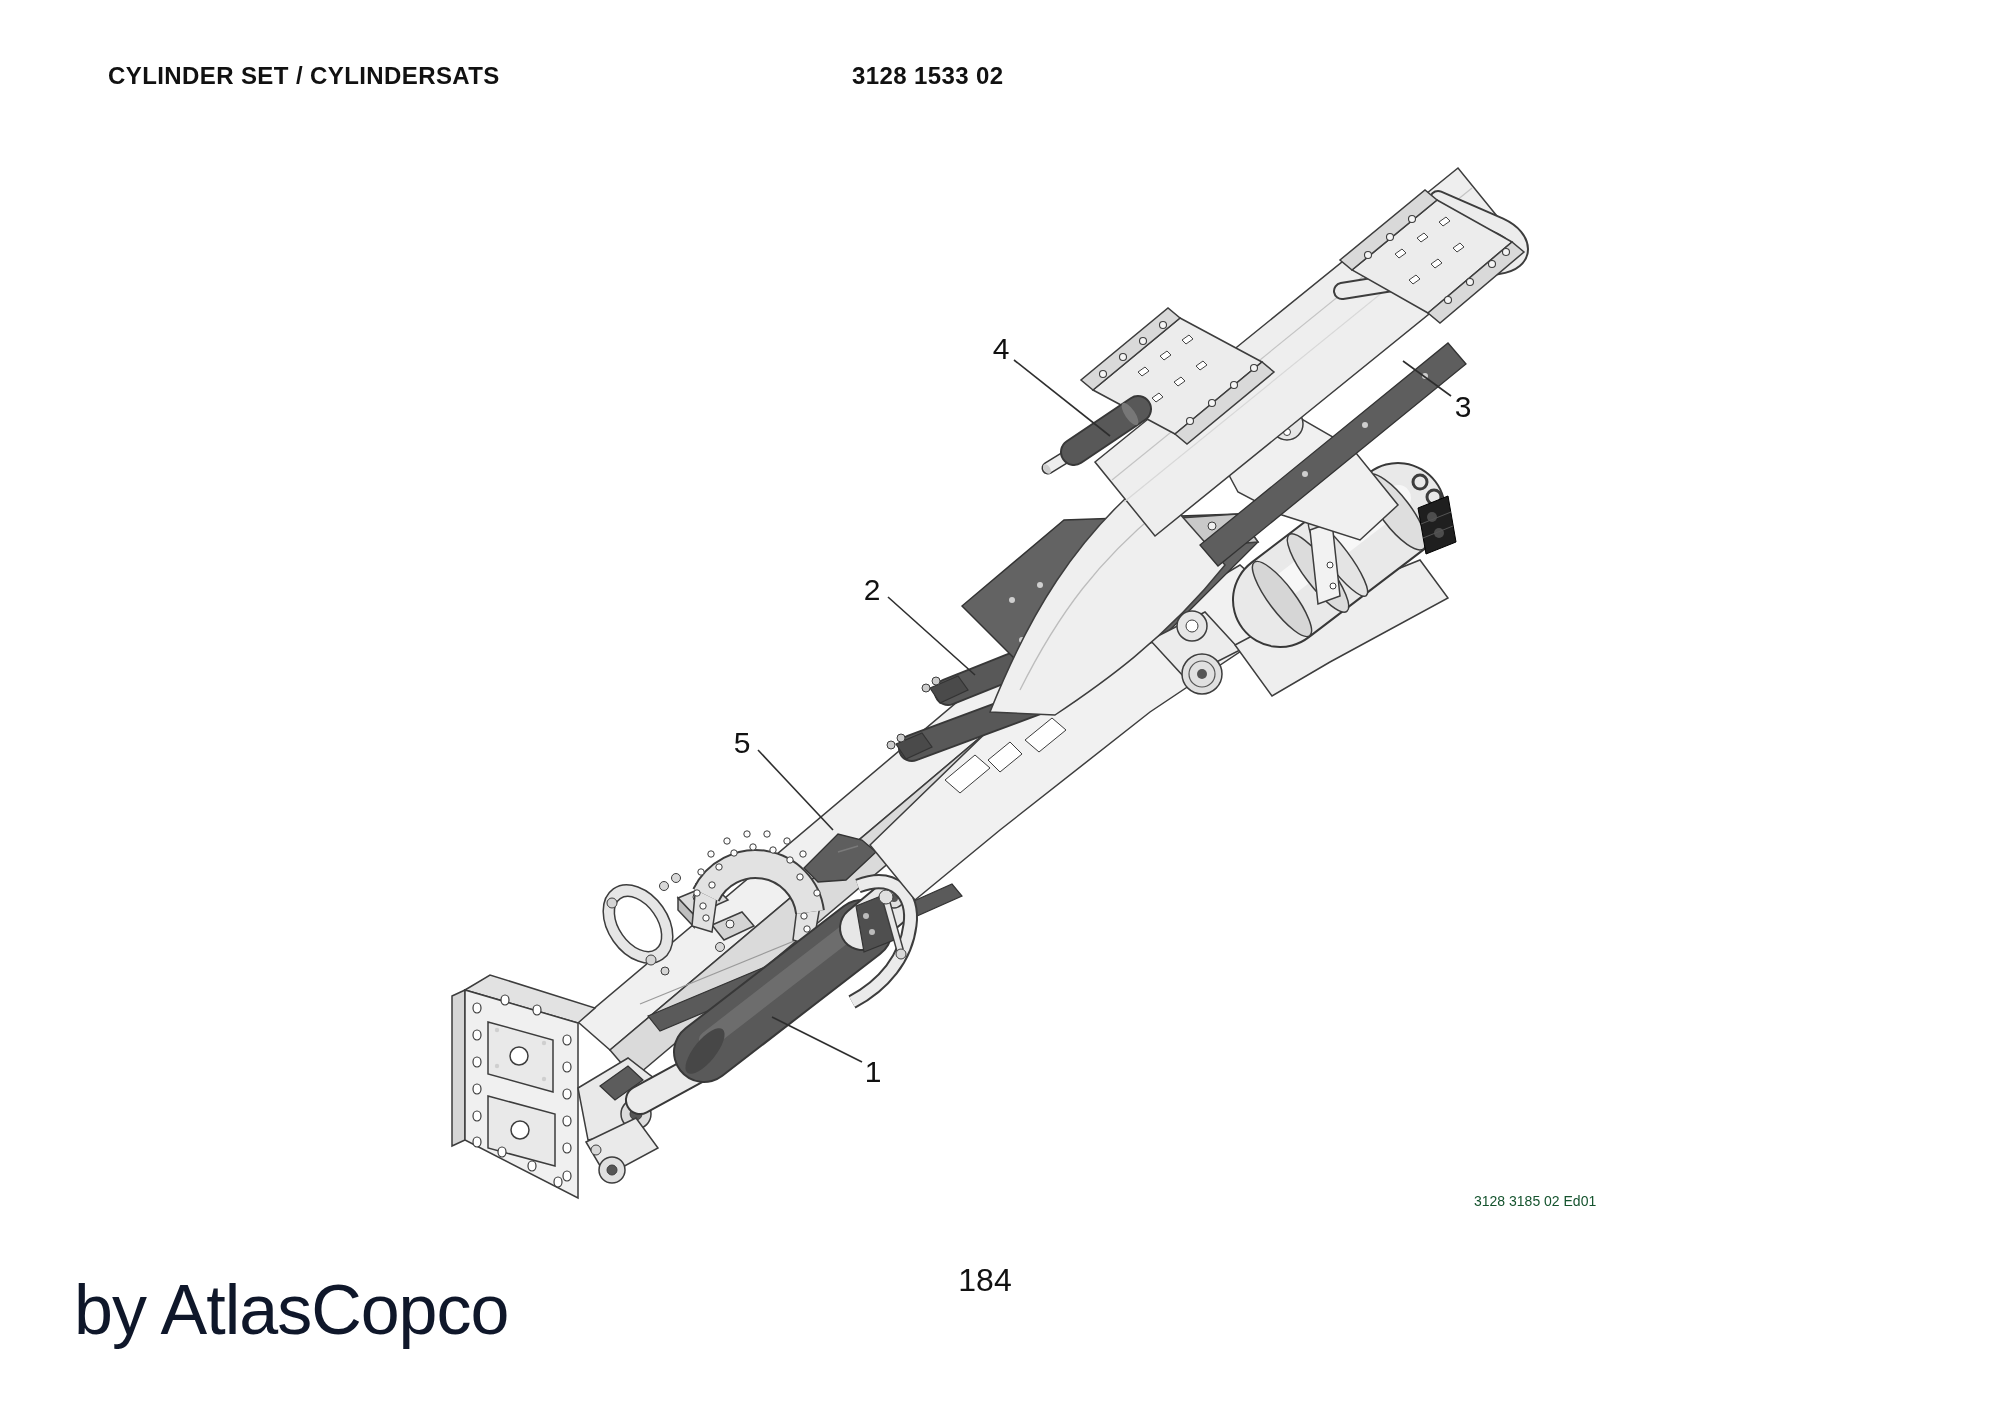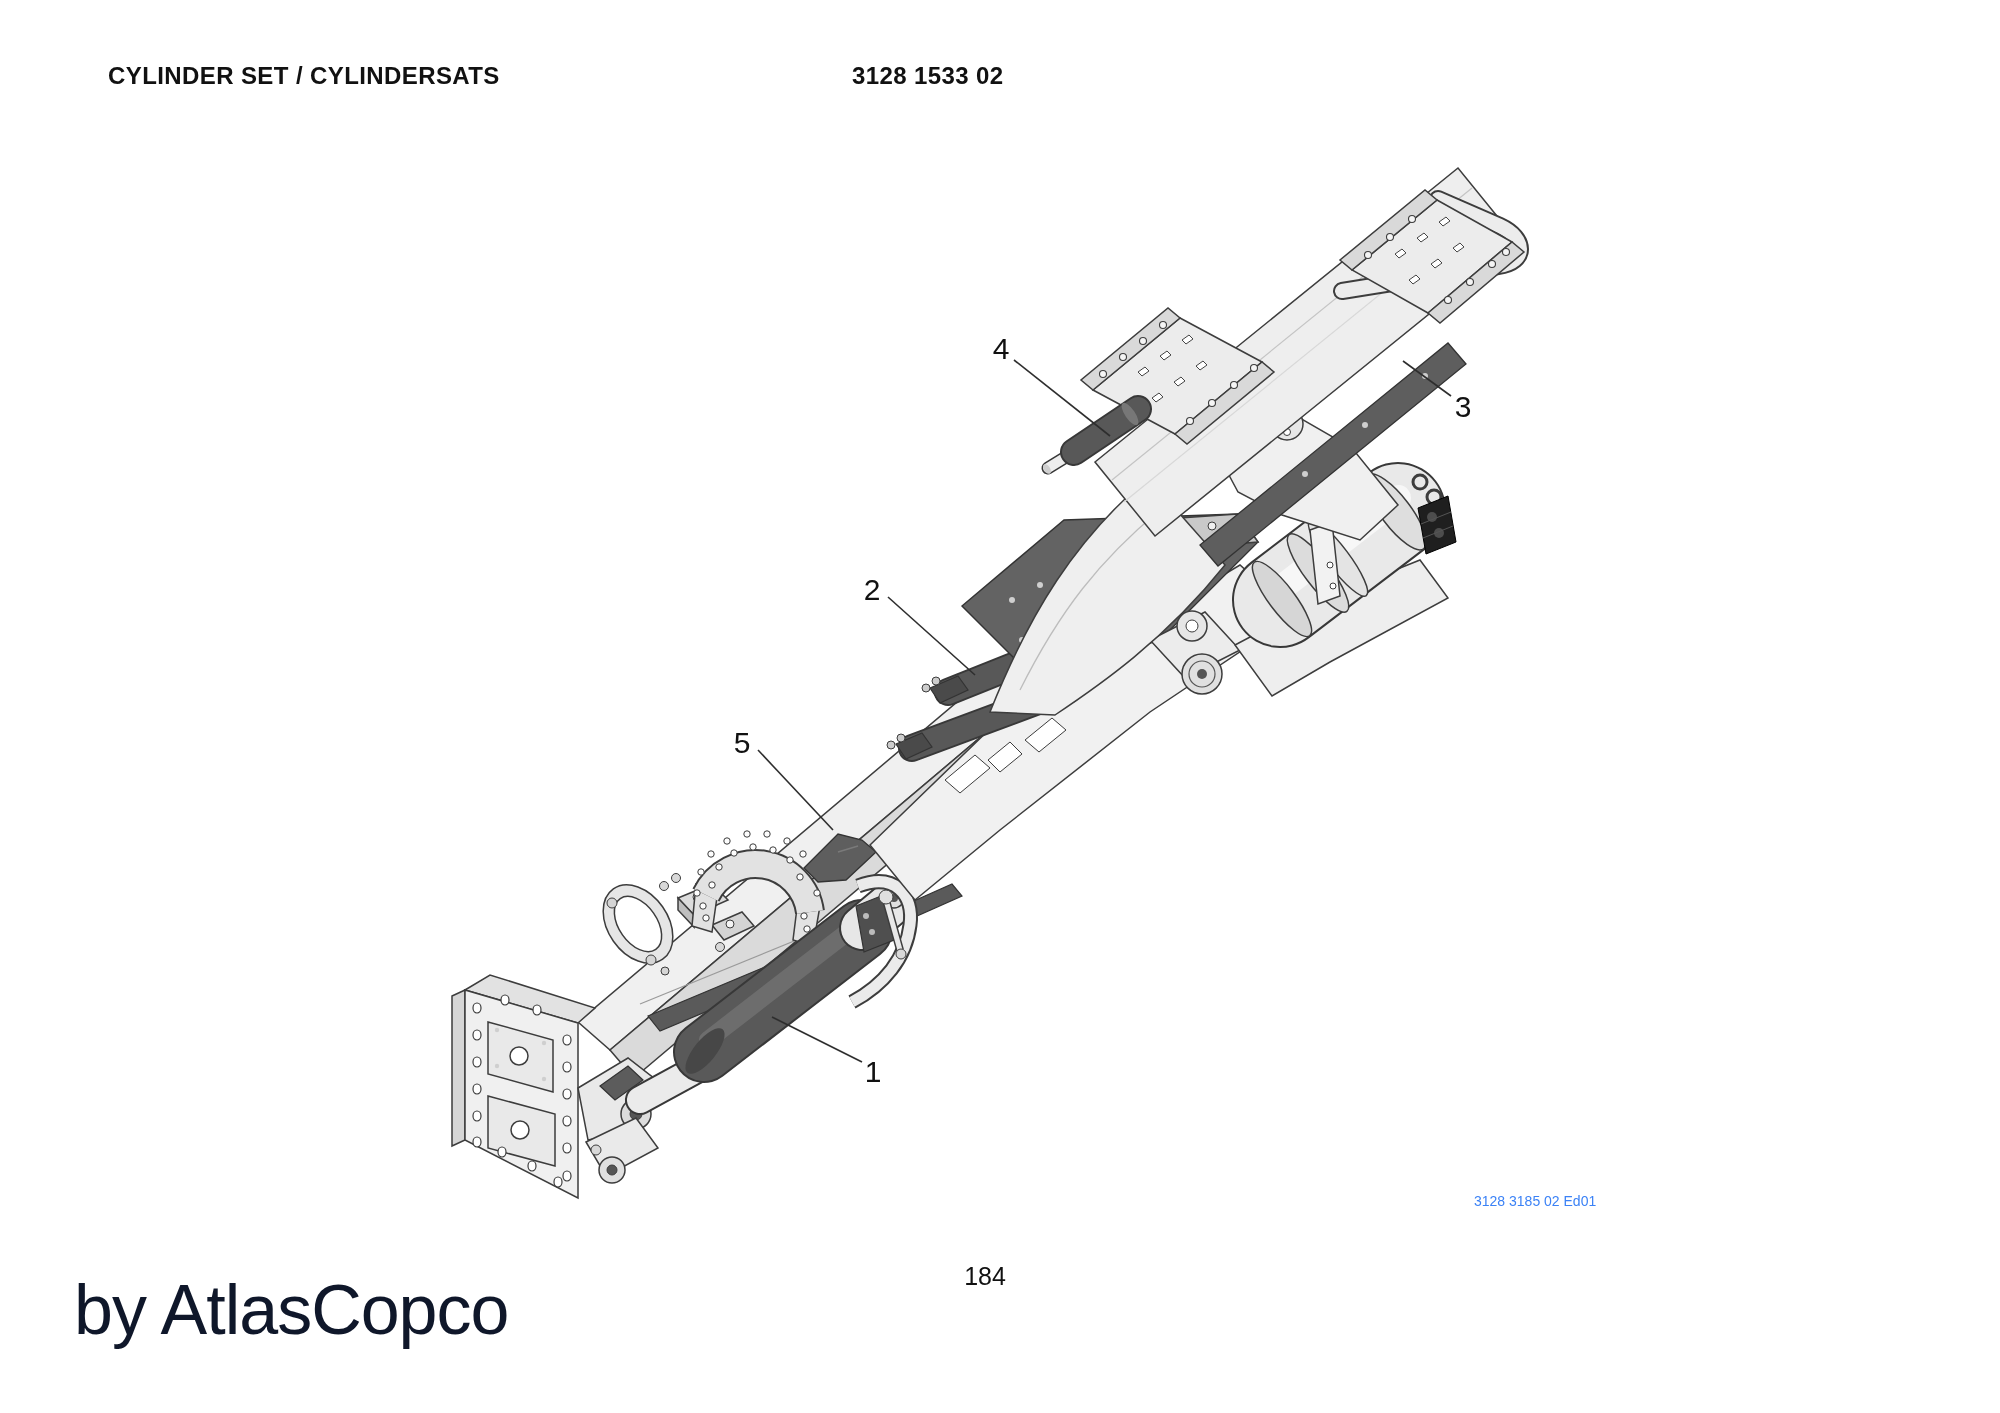--- a/index.html
+++ b/index.html
@@ -2,22 +2,22 @@
 <html><head>
 <meta charset="utf-8">
 <style>
   html,body{margin:0;padding:0;background:#ffffff;}
   #page{position:relative;width:2000px;height:1413px;background:#ffffff;overflow:hidden;
         font-family:"Liberation Sans", sans-serif;color:#111;}
   .hdr{position:absolute;top:62px;font-size:24px;font-weight:bold;letter-spacing:.4px;white-space:nowrap;}
   #title{left:108px;}
   #docnum{left:852px;}
   #drawing{position:absolute;left:0;top:0;width:2000px;height:1413px;}
-  #edition{position:absolute;left:1474px;top:1193px;font-size:14px;color:#3b82f6;}
-  #pagenum{position:absolute;left:930px;top:1262px;width:110px;text-align:center;font-size:25px;}
+  #edition{position:absolute;left:1474px;top:1193px;font-size:14px;color:#14532d;}
+  #pagenum{position:absolute;left:930px;top:1262px;width:110px;text-align:center;font-size:32px;}
   #brand{position:absolute;left:74px;top:1270px;font-size:70px;letter-spacing:-1px;color:#0f172a;}
   svg text.callout{font-family:"Liberation Sans",sans-serif;font-size:30px;fill:#111;}
   svg .ol{stroke:#3d3d3d;stroke-width:1.5;}
   svg .thin{stroke:#3d3d3d;stroke-width:1;}
 </style>
 </head>
 <body>
 
 <div id="page">
 

